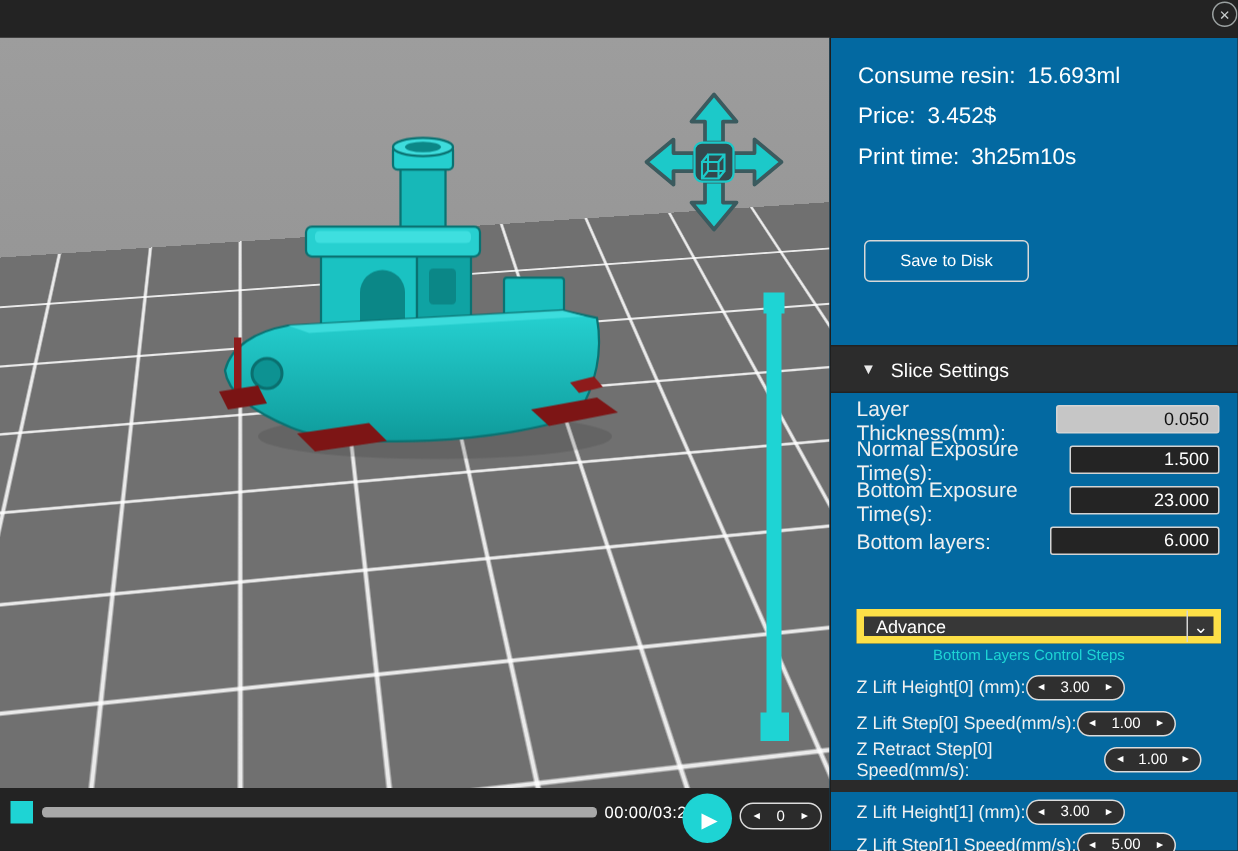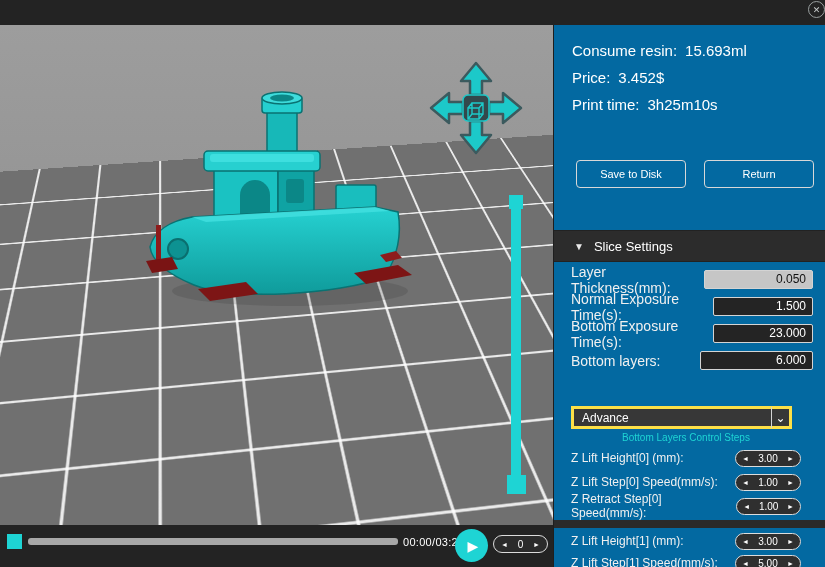--- a/index.html
+++ b/index.html
@@ -52,27 +52,27 @@
     border-top:1px solid #222;border-bottom:1px solid #222;display:flex;align-items:center;gap:10px;
     padding-left:20px;color:#ffffff;cursor:pointer}
   .tri{font-size:10px;color:#eaeaea}
   .header-label{font-size:13px}
   .fields{position:absolute;left:0;top:241px;width:272px}
   .field-row{height:27px;display:flex;align-items:center;justify-content:space-between;padding:0 13px 0 17px}
   .field-label{font-size:14px;color:#f0f0f0}
   .field-value{width:113px;height:19px;border:1px solid #d4d4d4;border-radius:2px;background:#242424;color:#ffffff;
     font-size:12px;text-align:right;padding-right:6px;line-height:17px;cursor:text}
   .field-value.readonly{background:#c6c6c6;color:#111111}
-  .advance{position:absolute;left:17px;top:381px;width:221px;height:23px;border:3px solid #fde047;background:#373737;
+  .advance{position:absolute;left:17px;top:381px;width:243px;height:23px;border:5px solid #fde047;background:#373737;
     display:flex;align-items:center;justify-content:space-between;padding-left:8px;color:#ffffff;font-size:12px;cursor:pointer}
   .dd-box{width:18px;height:21px;border-left:1px solid #d4d4d4;display:flex;align-items:center;justify-content:center;
     font-size:12px;color:#ffffff}
   .steps-title{position:absolute;left:0;top:407px;width:264px;text-align:center;font-size:10px;color:#1ed4d4}
   .steps{position:absolute;left:0;top:421px;width:272px}
-  .step-row{height:24px;display:flex;align-items:center;justify-content:space-between;padding:0 25px 0 17px}
+  .step-row{height:24px;display:flex;align-items:center;padding:0 25px 0 17px}
   .step-row.compact{height:22px}
   .step-label{font-size:12px;color:#f0f0f0}
   .stepper{width:66px;height:17px;border:1px solid #dcdcdc;border-radius:9px;background:#2f2f2f;
     display:flex;align-items:center;justify-content:space-between;padding:0 6px;cursor:pointer}
   .stepper .spin-val{font-size:10px}
   .steps-divider{height:8px;background:#2a2a2a;margin:2px 0}
 </style>
 </head>
 <body>
 
@@ -168,21 +168,20 @@
       <span>3.452$</span>
     </div>
     <div class="stat-line">
       <span>Print time:</span>
       <span>3h25m10s</span>
     </div>
   </div>
 
   <div class="btn-row">
     <button class="btn">Save to Disk</button>
-    <button class="btn">Return</button>
   </div>
 
   <div class="section-header">
     <span class="tri">▼</span>
     <span class="header-label">Slice Settings</span>
   </div>
 
   <div class="fields">
     <div class="field-row">
       <span class="field-label">Layer Thickness(mm):</span>

